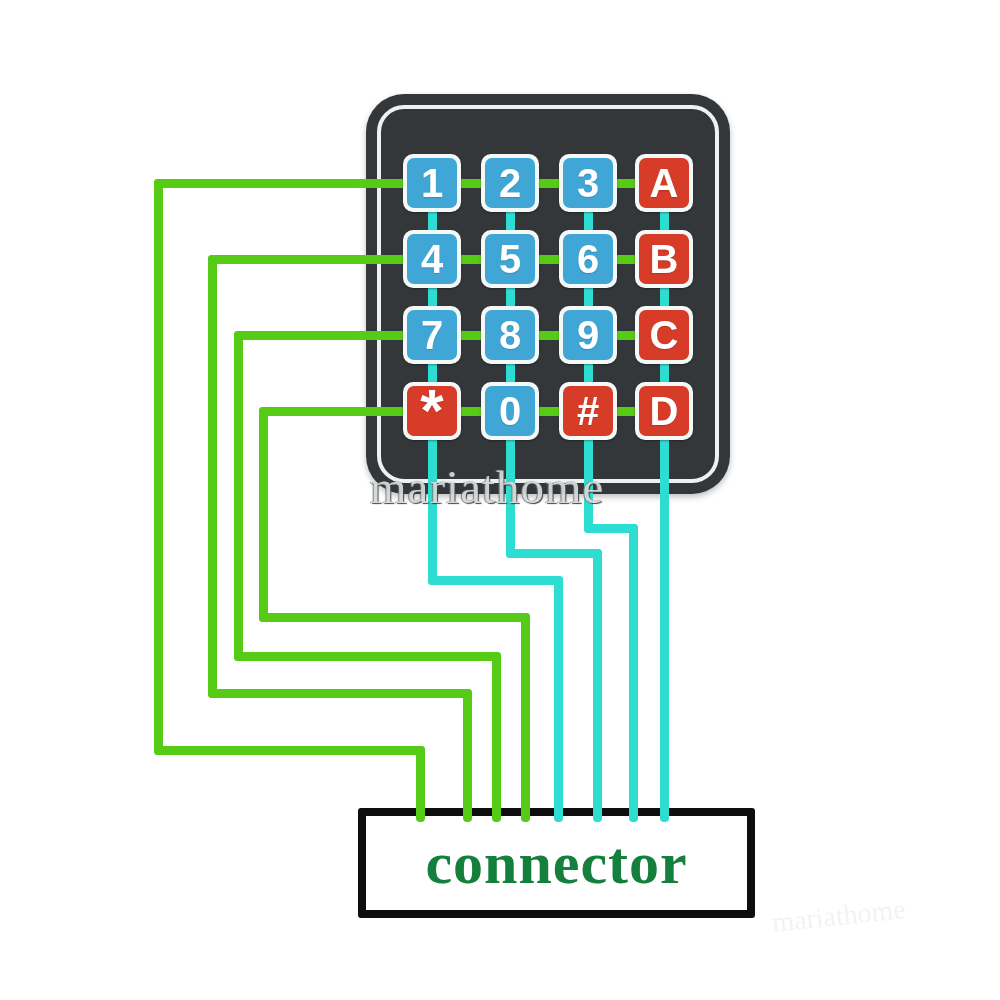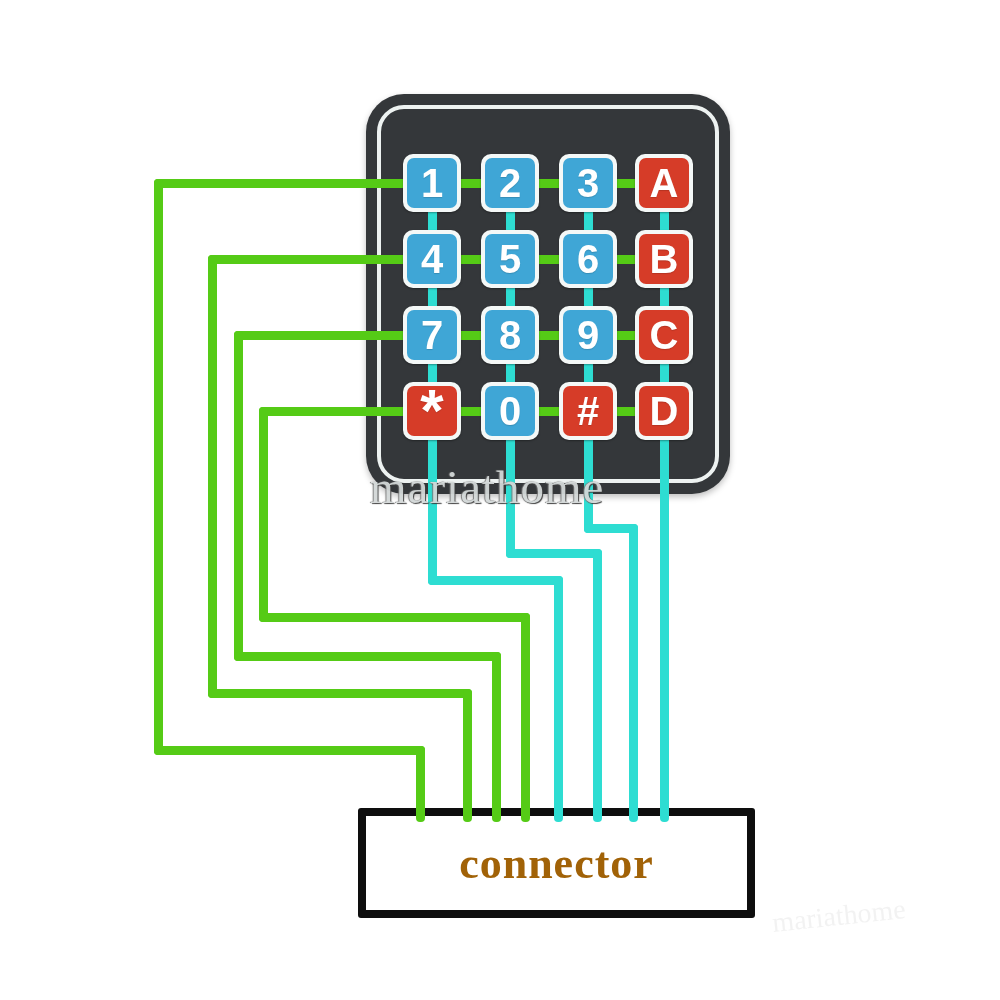--- a/index.html
+++ b/index.html
@@ -58,21 +58,21 @@
 
   
   .connector{
     position:absolute;left:358px;top:808px;width:397px;height:110px;
     box-sizing:border-box;border:8px solid #0e0e0e;border-radius:3px;
     background:#ffffff;z-index:1;
     display:flex;align-items:center;justify-content:center;
   }
   .connector-label{
     font-family:"Liberation Serif", serif;
-    font-weight:bold;font-size:44px;color:#a16207;letter-spacing:1px;
+    font-weight:bold;font-size:60px;color:#15803d;letter-spacing:1px;
   }
 </style>
 </head>
 <body>
 
 <div class="stage">
 
   <div class="keypad-body">
     <div class="keypad-outline"></div>
   </div>

